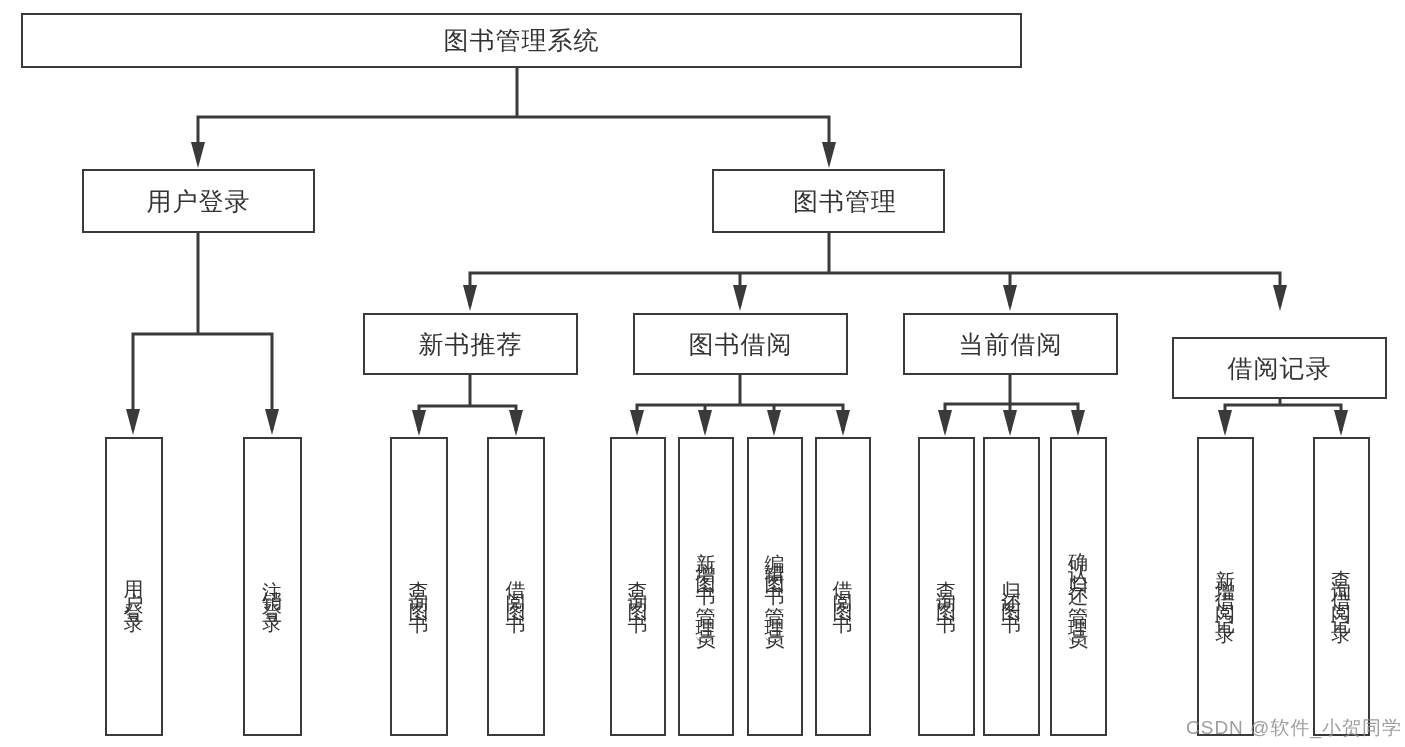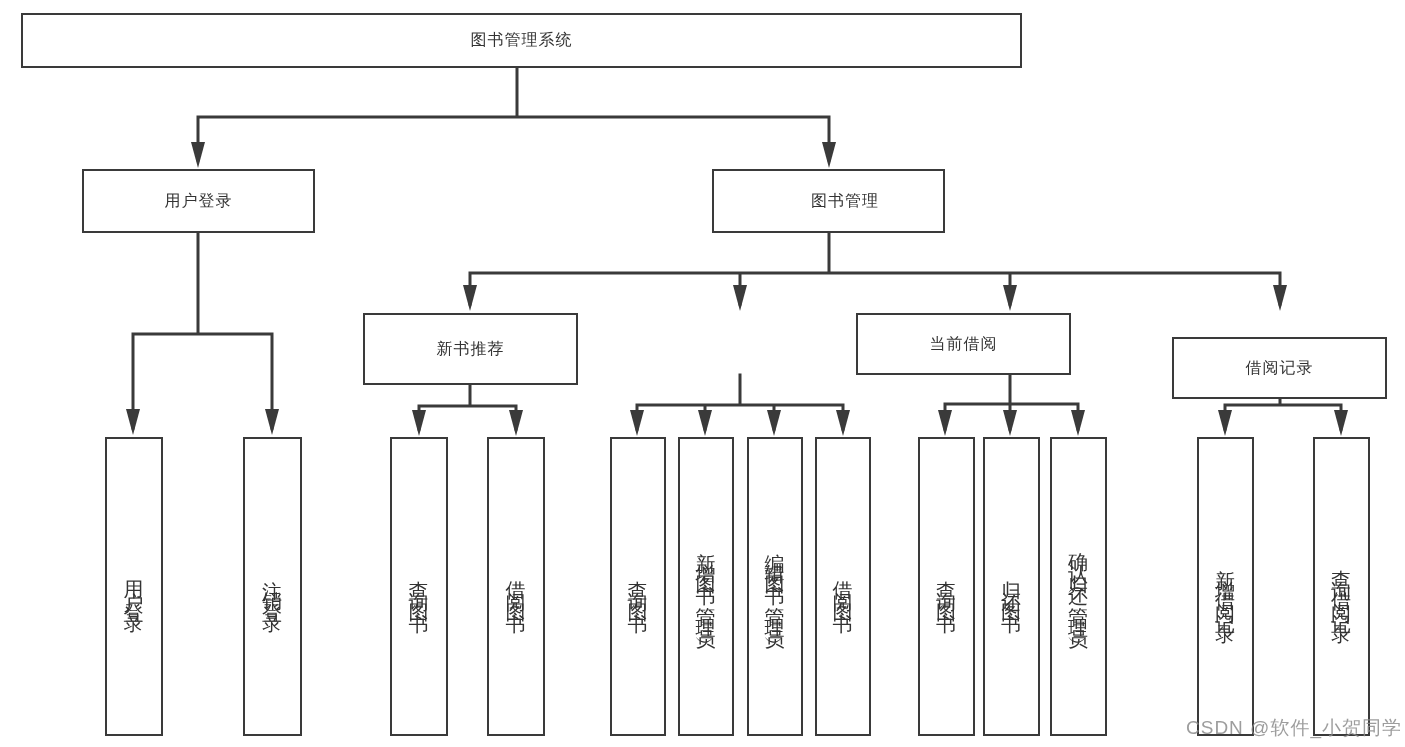--- a/index.html
+++ b/index.html
@@ -19,21 +19,21 @@
   }
   .node {
     position: absolute;
     box-sizing: border-box;
     background: #ffffff;
     border: 2.5px solid #3a3a3a;
     display: flex;
     align-items: center;
     justify-content: center;
     color: #333333;
-    font-size: 16px;
+    font-size: 25px;
     letter-spacing: 1px;
     z-index: 2;
     white-space: nowrap;
   }
   .leaf {
     position: absolute;
     box-sizing: border-box;
     background: #ffffff;
     border: 2.5px solid #3a3a3a;
     display: flex;
@@ -98,22 +98,23 @@
       <polygon points="1218,410 1232,410 1225,436"></polygon>
       <polygon points="1334,410 1348,410 1341,436"></polygon>
     </g>
   </svg>
 
   <div class="node" style="left:21px; top:13px; width:1001px; height:55px;">图书管理系统</div>
 
   <div class="node" style="left:82px; top:169px; width:233px; height:64px;">用户登录</div>
   <div class="node" style="left:712px; top:169px; width:233px; height:64px;padding-left:33px;">图书管理</div>
 
-  <div class="node" style="left:363px; top:313px; width:215px; height:72px;">新书推荐</div>
-  <div class="node" style="left:856px; top:313px; width:215px; height:62px;">当前借阅</div>
+  <div class="node" style="left:363px; top:313px; width:215px; height:62px;">新书推荐</div>
+  <div class="node" style="left:633px; top:313px; width:215px; height:62px;">图书借阅</div>
+  <div class="node" style="left:903px; top:313px; width:215px; height:62px;">当前借阅</div>
   <div class="node" style="left:1172px; top:313px; width:215px; height:62px;margin-top:24px;">借阅记录</div>
 
   <div class="leaf" style="left:105px; width:58px;">
     <span>用户登录</span>
   </div>
   <div class="leaf" style="left:243px; width:59px;">
     <span>注销登录</span>
   </div>
 
   <div class="leaf" style="left:390px; width:58px;">

